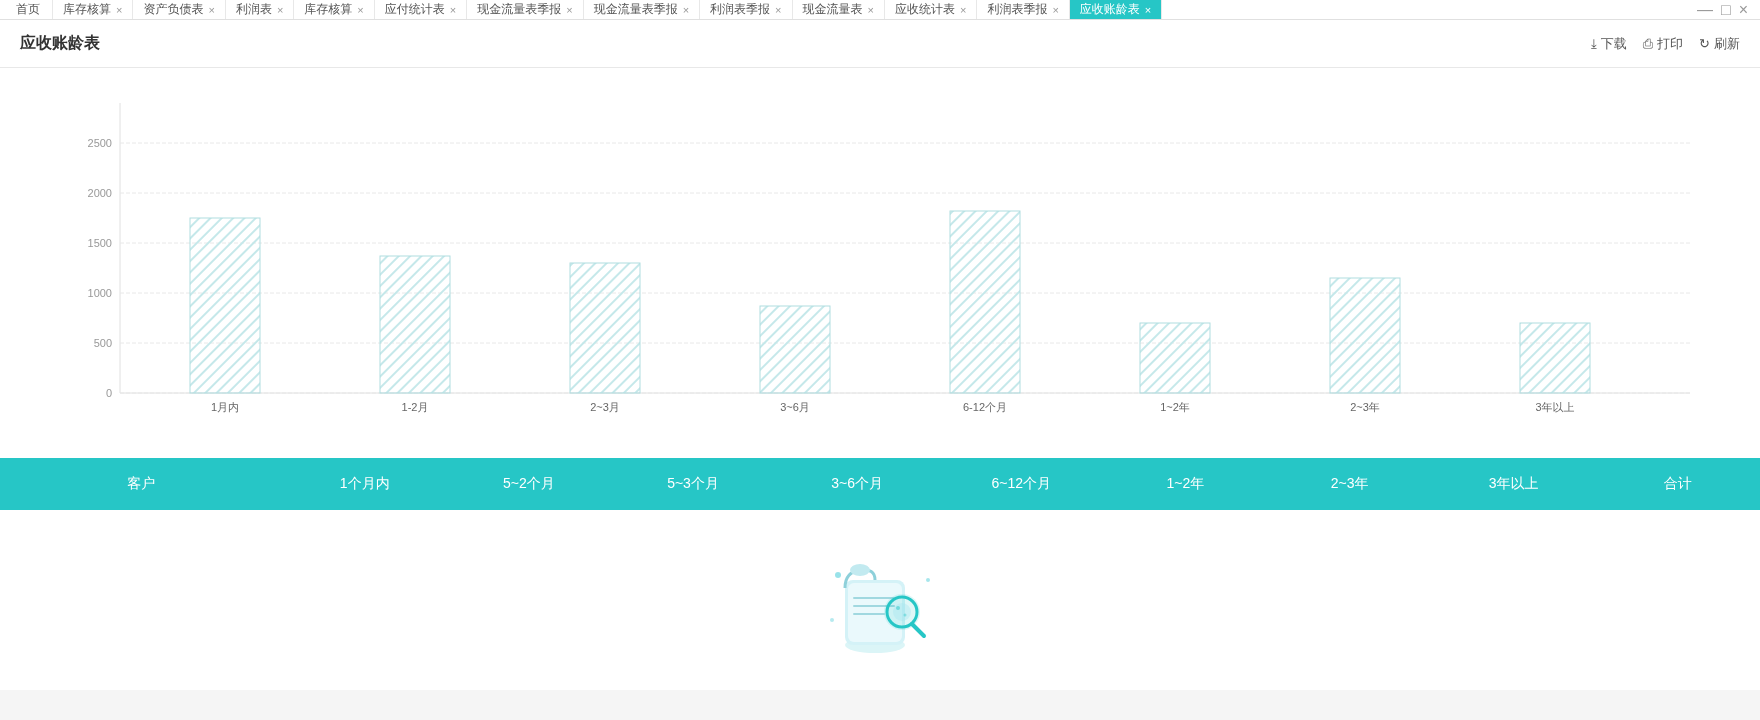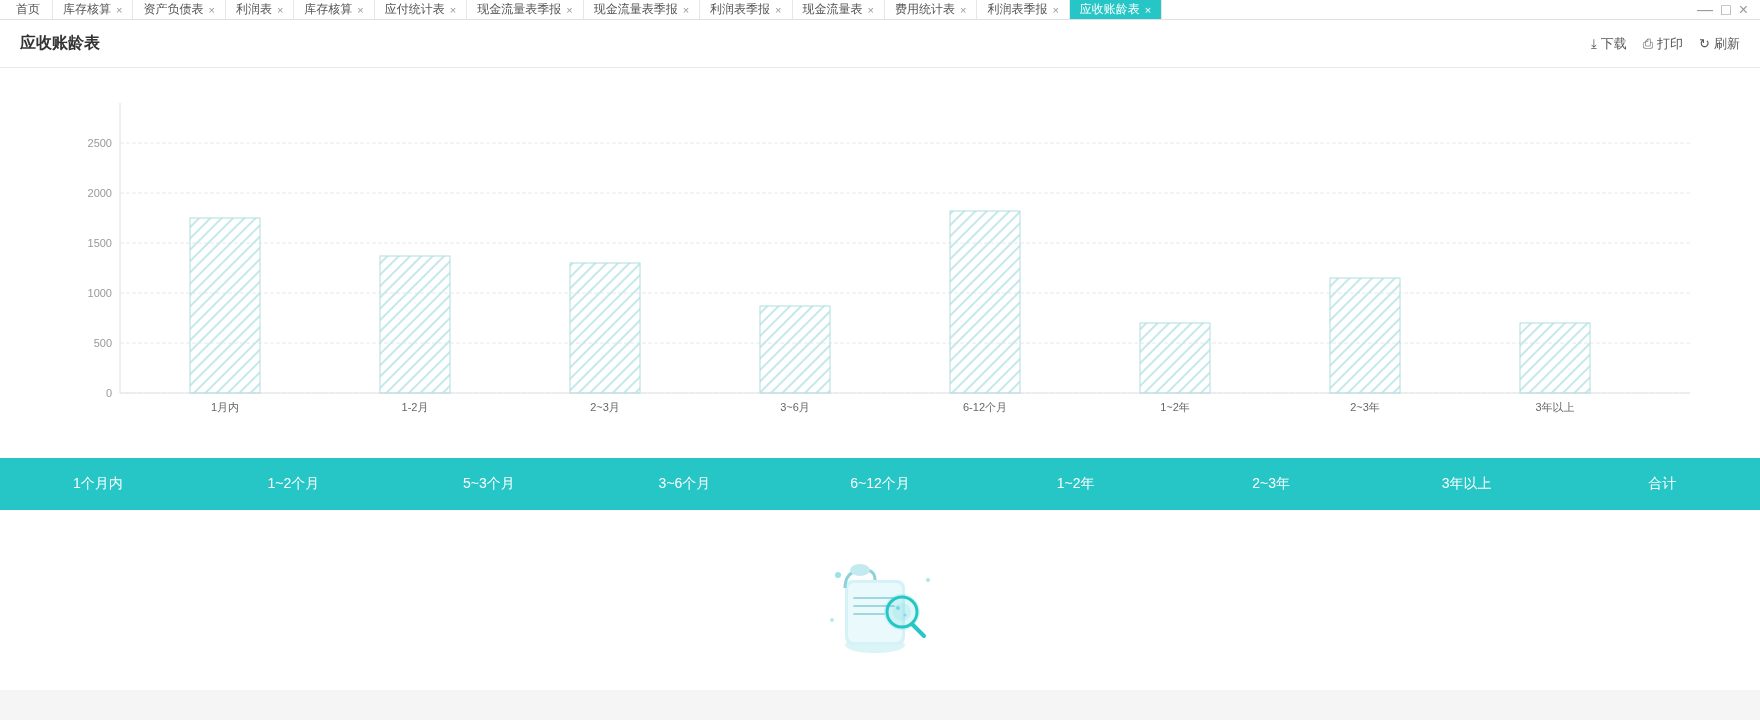--- a/index.html
+++ b/index.html
@@ -190,21 +190,21 @@
       </div>
       <div class="tab-item">
         <span>利润表季报</span>
         <span class="close-icon">×</span>
       </div>
       <div class="tab-item">
         <span>现金流量表</span>
         <span class="close-icon">×</span>
       </div>
       <div class="tab-item">
-        <span>费用统计表</span>
+        <span>应收统计表</span>
         <span class="close-icon">×</span>
       </div>
       <div class="tab-item">
         <span>利润表季报</span>
         <span class="close-icon">×</span>
       </div>
       <div class="tab-item active">
         <span>应收账龄表</span>
         <span class="close-icon">×</span>
       </div>
@@ -287,22 +287,23 @@
 
       <rect x="1290" y="185" width="70" height="115" fill="url(#hatch)" stroke="#b0dde0" stroke-width="1"></rect>
       <text x="1325" y="318" text-anchor="middle" font-size="11" fill="#666">2~3年</text>
 
       <rect x="1480" y="230" width="70" height="70" fill="url(#hatch)" stroke="#b0dde0" stroke-width="1"></rect>
       <text x="1515" y="318" text-anchor="middle" font-size="11" fill="#666">3年以上</text>
     </svg>
   </div>
 
   <div class="table-header" id="table-header-row">
+  <div class="th-cell th-cell-customer">客户</div>
       <div class="th-cell">1个月内</div>
-      <div class="th-cell">1~2个月</div>
+      <div class="th-cell">5~2个月</div>
       <div class="th-cell">5~3个月</div>
       <div class="th-cell">3~6个月</div>
       <div class="th-cell">6~12个月</div>
       <div class="th-cell">1~2年</div>
       <div class="th-cell">2~3年</div>
       <div class="th-cell">3年以上</div>
       <div class="th-cell">合计</div>
     </div>
 
   <div class="table-body">

